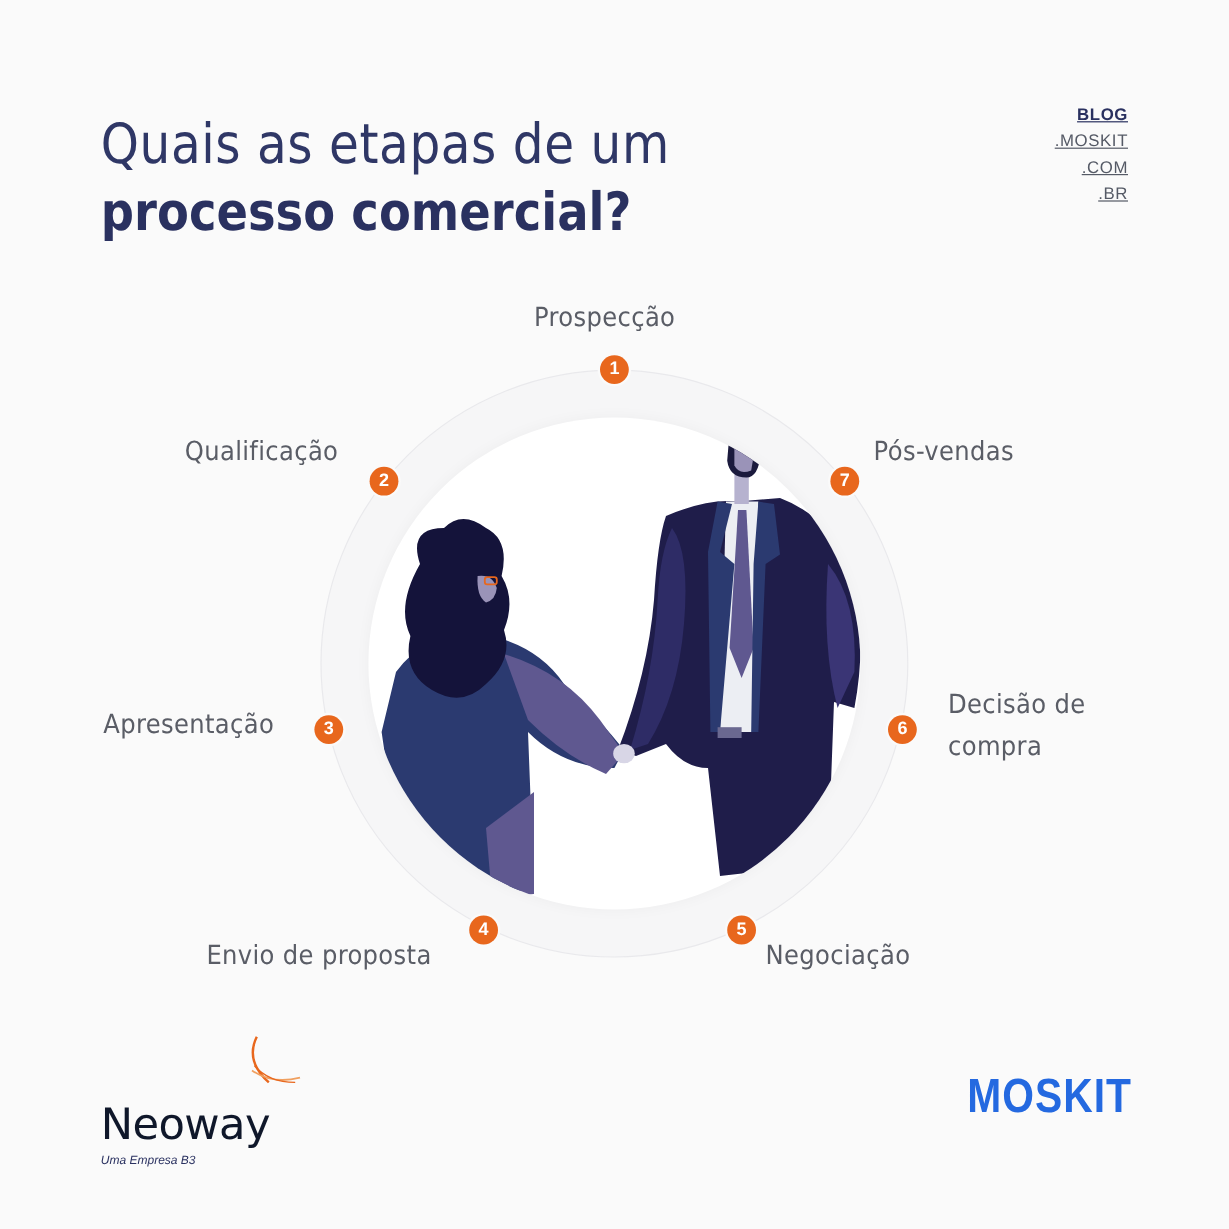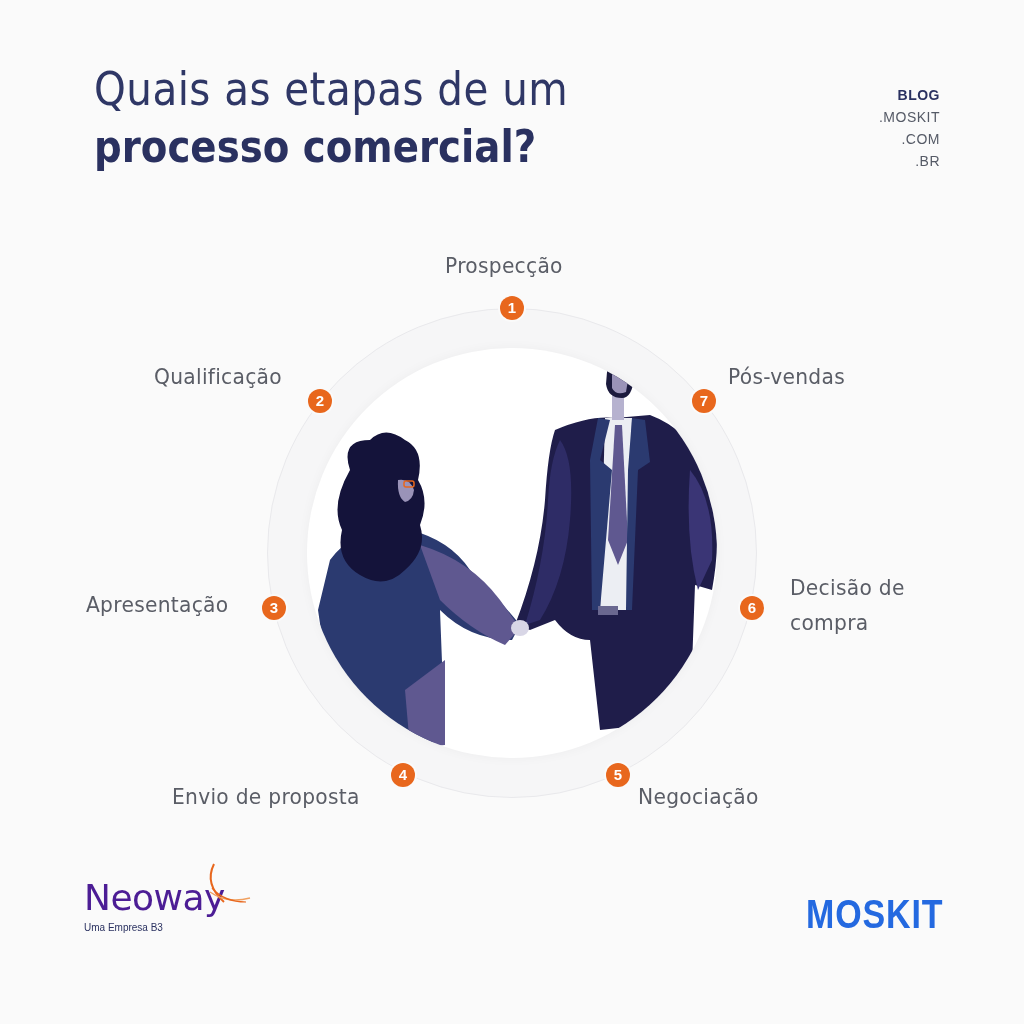--- a/index.html
+++ b/index.html
@@ -2,41 +2,41 @@
 <html><head>
   <meta charset="utf-8">
   <style>
     html, body { margin: 0; padding: 0; }
     body {
       width: 1024px; height: 1024px; position: relative; overflow: hidden;
       background: #fafafa;
       font-family: "DejaVu Sans", "Liberation Sans", sans-serif;
     }
     .title {
-      position: absolute; left: 84px; top: 60px;
-      color: #2d3561; line-height: 58px; margin-left: 10px;
+      position: absolute; left: 84px; top: 91px;
+      color: #2d3561; line-height: 58px;
     }
     .title .l1 {
       display: block; font-size: 46px; font-weight: 300; letter-spacing: 0.5px;
       font-family: "DejaVu Sans", sans-serif; font-weight: normal;
       transform: scaleX(0.88); transform-origin: left center;
       color: #2f3766;
     }
     .title .l2 {
       display: block; font-size: 44px; font-weight: bold;
       transform: scaleX(0.88); transform-origin: left center;
       color: #2a3160;
     }
     .blog {
       position: absolute; right: 84px; top: 84px; text-align: right;
       font-family: "Liberation Sans", sans-serif; font-size: 14px; line-height: 22px;
       color: #555a66; letter-spacing: 0.5px;
     }
     .blog .b { font-weight: bold; color: #2a3160; }
-    .blog span { display: block; }
+    .blog span { display: block; text-decoration: underline; }
 
     .ring {
       position: absolute; left: 267px; top: 308px; width: 490px; height: 490px;
       border-radius: 50%; border: 1.5px solid #e9e9ec; box-sizing: border-box;
       background: #f6f6f7;
     }
     .inner {
       position: absolute; left: 307px; top: 348px; width: 410px; height: 410px;
       border-radius: 50%; background: #ffffff; overflow: hidden;
       box-shadow: 0 0 12px rgba(0,0,0,0.04);
@@ -52,25 +52,25 @@
     .step-label {
       position: absolute; font-family: "DejaVu Sans", sans-serif; font-size: 22px;
       color: #5a5d66; white-space: nowrap; letter-spacing: 0.3px;
       transform: scaleX(0.92); transform-origin: left center;
     }
 
     .neoway {
       position: absolute; left: 84px; top: 878px;
     }
     .neoway .name {
-      font-family: "DejaVu Sans", sans-serif; font-size: 36px; color: #4c1d95;
-      letter-spacing: -0.5px; line-height: 40px;
+      font-family: "DejaVu Sans", sans-serif; font-size: 36px; color: #0f172a;
+      letter-spacing: -0.5px; line-height: 40px; margin-top: 40px;
     }
     .neoway .sub {
-      font-family: "Liberation Sans", sans-serif; font-size: 10px; color: #2a3160; margin-top: 4px;
+      font-family: "Liberation Sans", sans-serif; font-size: 10px; color: #2a3160; margin-top: 4px; font-style: italic;
     }
     .neoway svg { position: absolute; left: 118px; top: -16px; }
 
     .moskit {
       position: absolute; left: 806px; top: 892px;
       font-family: "Liberation Sans", sans-serif; font-weight: bold; font-size: 40px;
       color: #2469e0; letter-spacing: 1px; line-height: 44px;
       transform: scaleX(0.85); transform-origin: left center;
     }
   </style>

